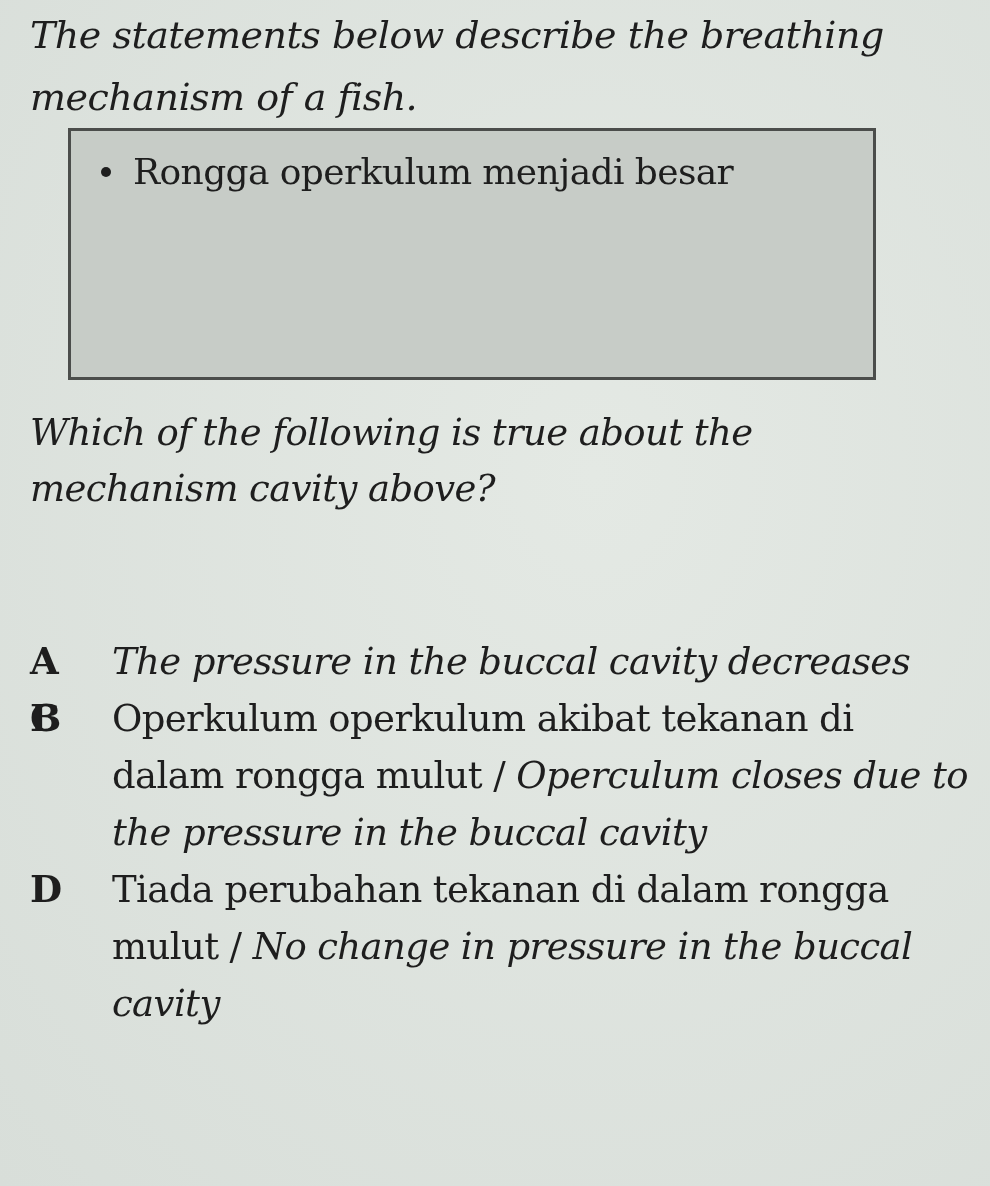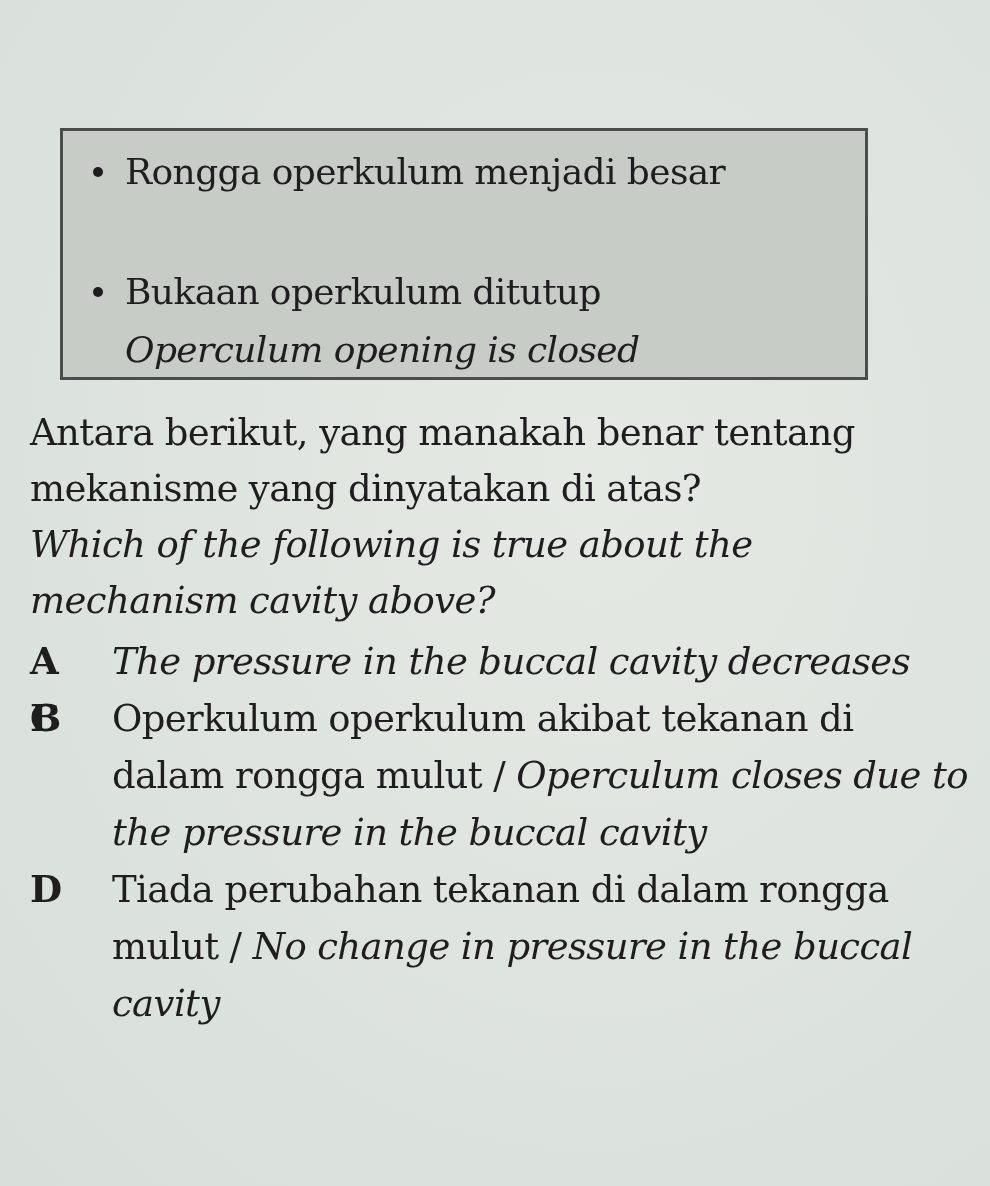--- a/index.html
+++ b/index.html
@@ -27,21 +27,21 @@
       left: 30px;
       top: 4px;
       width: 920px;
       font-style: italic;
       font-size: 38px;
       line-height: 62px;
       letter-spacing: -0.5px;
     }
     .stmt-box {
       position: absolute;
-      left: 60px;
+      left: 68px;
       top: 128px;
       width: 808px;
       height: 252px;
       background: #c7ccc7;
       border: 3px solid #4b4d4b;
       box-sizing: border-box;
     }
     .stmt {
       position: absolute;
       left: 30px;
@@ -107,33 +107,29 @@
     .option.opt-d {
       height: 172px;
       overflow: hidden;
     }
   </style>
 </head>
 <body>
 
 <div class="page">
 
+  <div class="intro">The statements below describe the breathing mechanism of a fish.</div>
 
   <div class="stmt-box">
     <div class="stmt stmt1">
       <span class="bullet"></span><span>Rongga operkulum menjadi besar</span>
     </div>
-    <div class="stmt stmt2">
-      <span class="bullet"></span><span>Bukaan operkulum ditutup</span>
-      <span class="en">Operculum opening is closed</span>
-    </div>
   </div>
 
   <div class="question">
-    <span>Antara berikut, yang manakah benar tentang mekanisme yang dinyatakan di atas?</span>
     <span class="en">Which of the following is true about the mechanism cavity above?</span>
   </div>
 
   <div class="options">
     <div class="option opt-a">
       <span class="letter">A</span>
       <span class="en">The pressure in the buccal cavity decreases</span>
     </div>
     <div class="option opt-b">
       <span class="letter">B</span>

